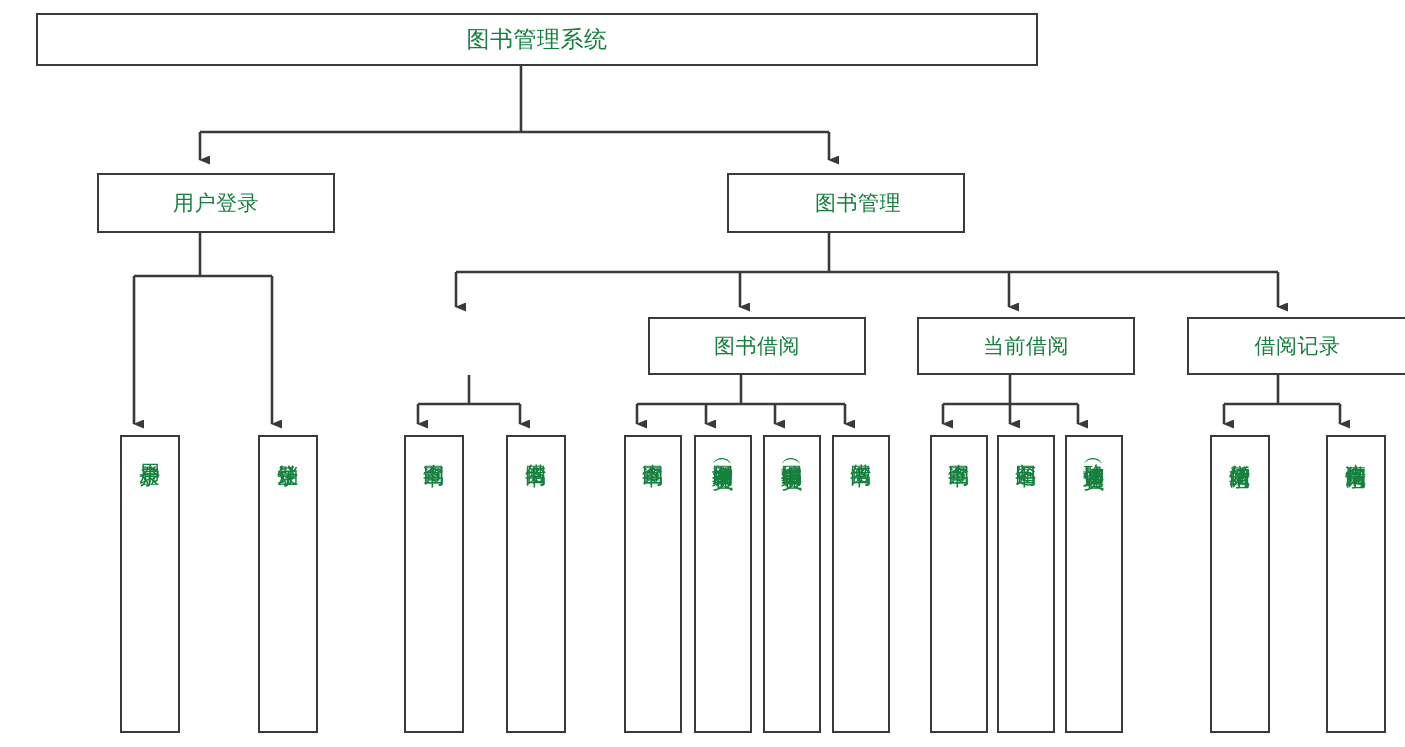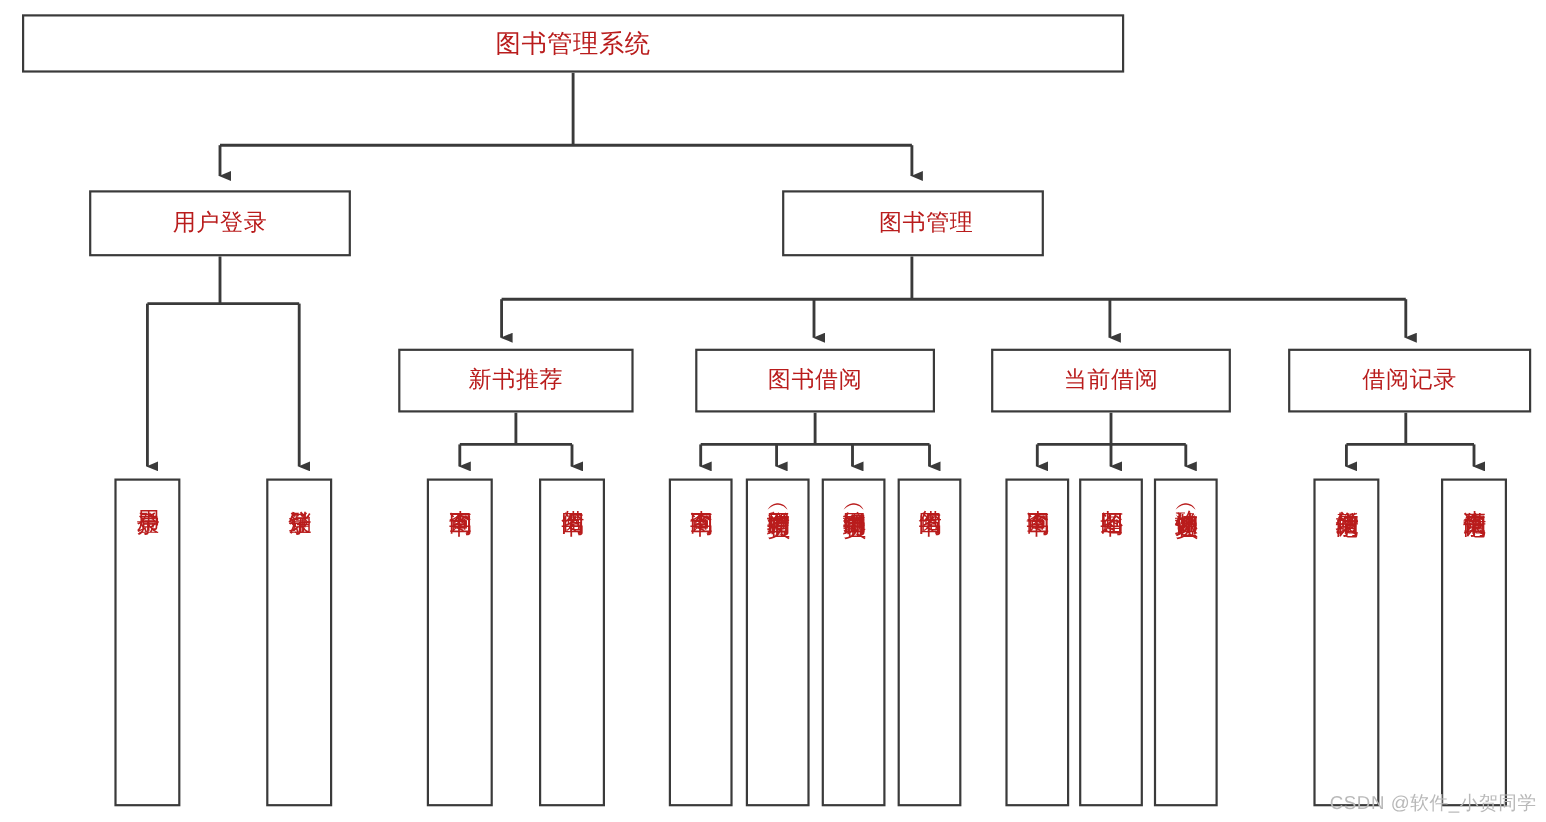--- a/index.html
+++ b/index.html
@@ -27,21 +27,22 @@
     pointer-events: none;
   }
   .node {
     position: absolute;
     box-sizing: border-box;
     background: #ffffff;
     border: 2px solid #3a3a3a;
     display: flex;
     align-items: center;
     justify-content: center;
-    color: #b91c1c;
+    color: #15803d;
+    margin-left: 16px;
   }
   .node-label {
     display: block;
     text-align: center;
     line-height: 1.28;
     letter-spacing: 0.5px;
   }
   
   .node.root {
     border-width: 2px;
@@ -137,23 +138,20 @@
   </div>
 
   <div class="node branch" style="left:81px; top:173px; width:238px; height:60px;">
     <span class="node-label">用户登录</span>
   </div>
 
   <div class="node branch" style="left:711px; top:173px; width:238px; height:60px;padding-left:24px;">
     <span class="node-label">图书管理</span>
   </div>
 
-  <div class="node branch" style="left:362px; top:317px; width:214px; height:58px;">
-    <span class="node-label">新书推荐</span>
-  </div>
 
   <div class="node branch" style="left:901px; top:317px; width:218px; height:58px;">
     <span class="node-label">当前借阅</span>
   </div>
 
   <div class="node branch" style="left:632px; top:317px; width:218px; height:58px;">
     <span class="node-label">图书借阅</span>
   </div>
 
   <div class="node branch" style="left:1171px; top:317px; width:221px; height:58px;">
@@ -205,15 +203,14 @@
   </div>
 
   <div class="node leaf" style="left:1194px; top:435px; width:60px; height:298px;">
     <span class="node-label">新增借阅记录</span>
   </div>
 
   <div class="node leaf" style="left:1310px; top:435px; width:60px; height:298px;">
     <span class="node-label">查询借阅记录</span>
   </div>
 
-  <div id="watermark">CSDN @软件_小贺同学</div>
 
 </div>
 
 </body></html>

